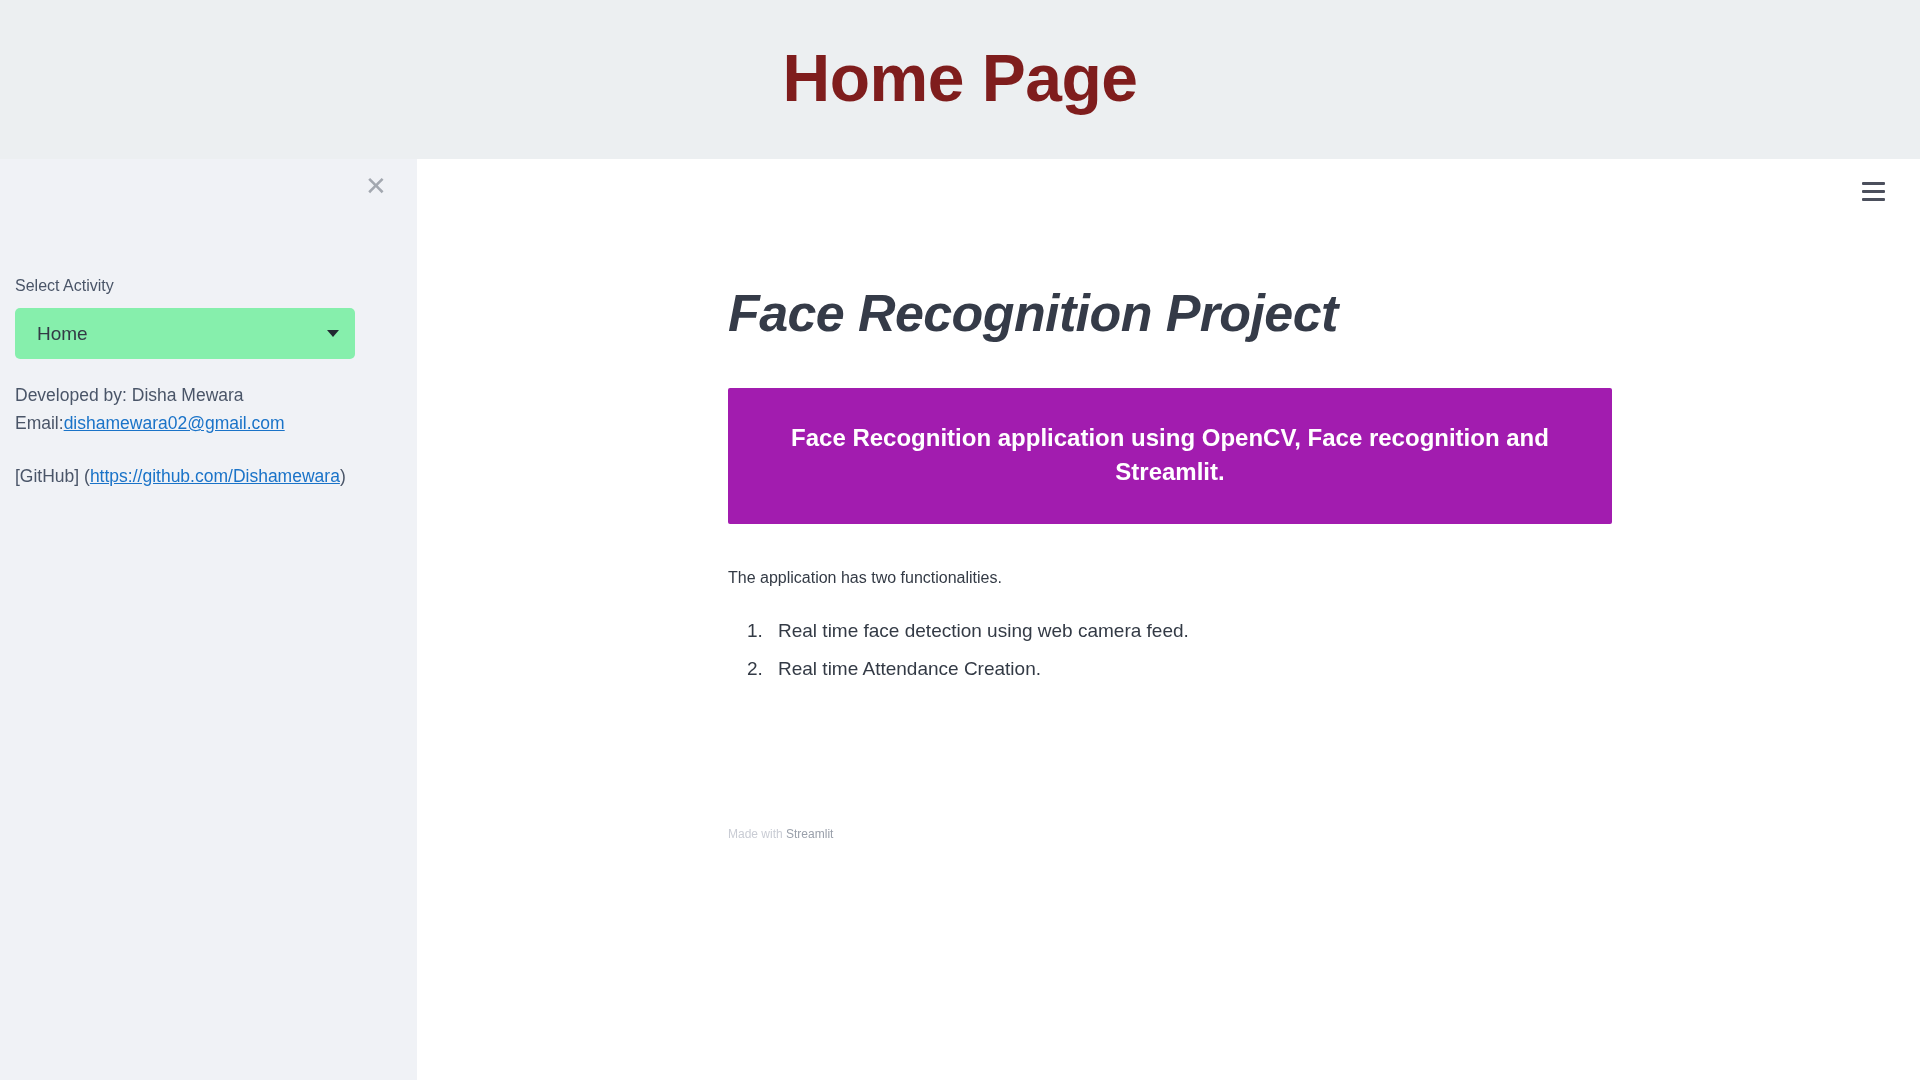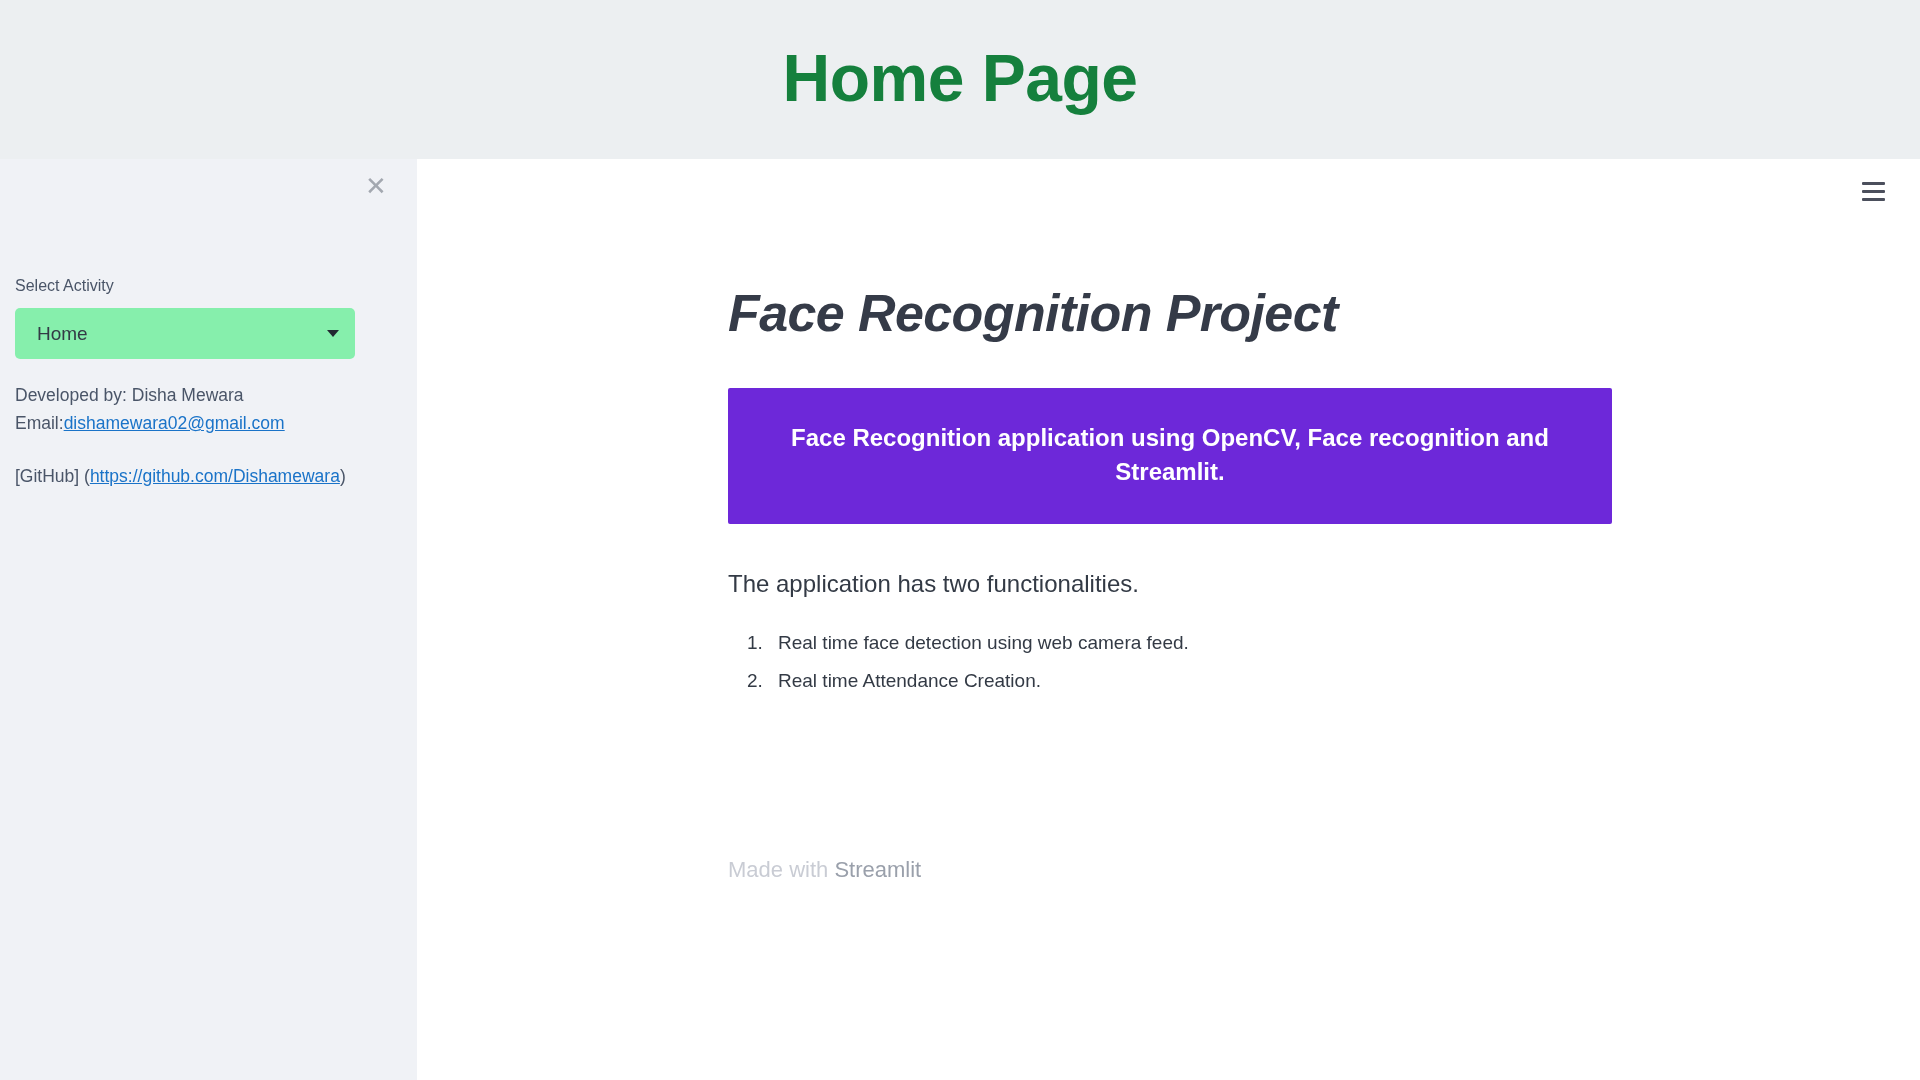--- a/index.html
+++ b/index.html
@@ -20,21 +20,21 @@
     width: 1920px;
     height: 159px;
     background: #eceff1;
     display: flex;
     align-items: center;
     justify-content: center;
   }
   #app-header .title {
     font-size: 66px;
     font-weight: 700;
-    color: #15803d;
+    color: #7f1d1d;
     letter-spacing: -0.5px;
     line-height: 1;
     margin-top: -4px;
   }
 
   
   #sidebar {
     position: absolute;
     left: 0; top: 159px;
     width: 417px;
@@ -143,51 +143,51 @@
     font-size: 52px;
     font-weight: 700;
     color: #353b48;
     letter-spacing: -0.6px;
     line-height: 1.1;
     margin: 0 0 46px 0;
     font-style: italic;
   }
   #info-banner {
     width: 884px;
-    background: #6d28d9;
+    background: #a21caf;
     color: #ffffff;
     font-size: 24px;
     font-weight: 700;
     line-height: 1.42;
     text-align: center;
     padding: 33px 46px 35px 46px;
     border-radius: 2px;
   }
   #intro-text {
-    font-size: 24px;
+    font-size: 16px;
     color: #333a45;
     margin: 42px 0 0 0;
     line-height: 1.5;
   }
   #features {
     margin: 26px 0 0 0;
     padding-left: 40px;
     font-size: 19px;
     color: #333a45;
   }
   #features li {
     line-height: 1.55;
     margin-bottom: 8px;
     padding-left: 10px;
   }
   #footer {
     position: absolute;
     left: 311px;
-    top: 694px;
-    font-size: 22px;
+    top: 666px;
+    font-size: 12px;
     line-height: 1.5;
   }
   #footer .made { color: #c9ccd4; }
   #footer .brand { color: #9aa0ab; }
 </style>
 </head>
 <body>
 
 <div id="app-header">
   <div class="title">Home Page</div>

